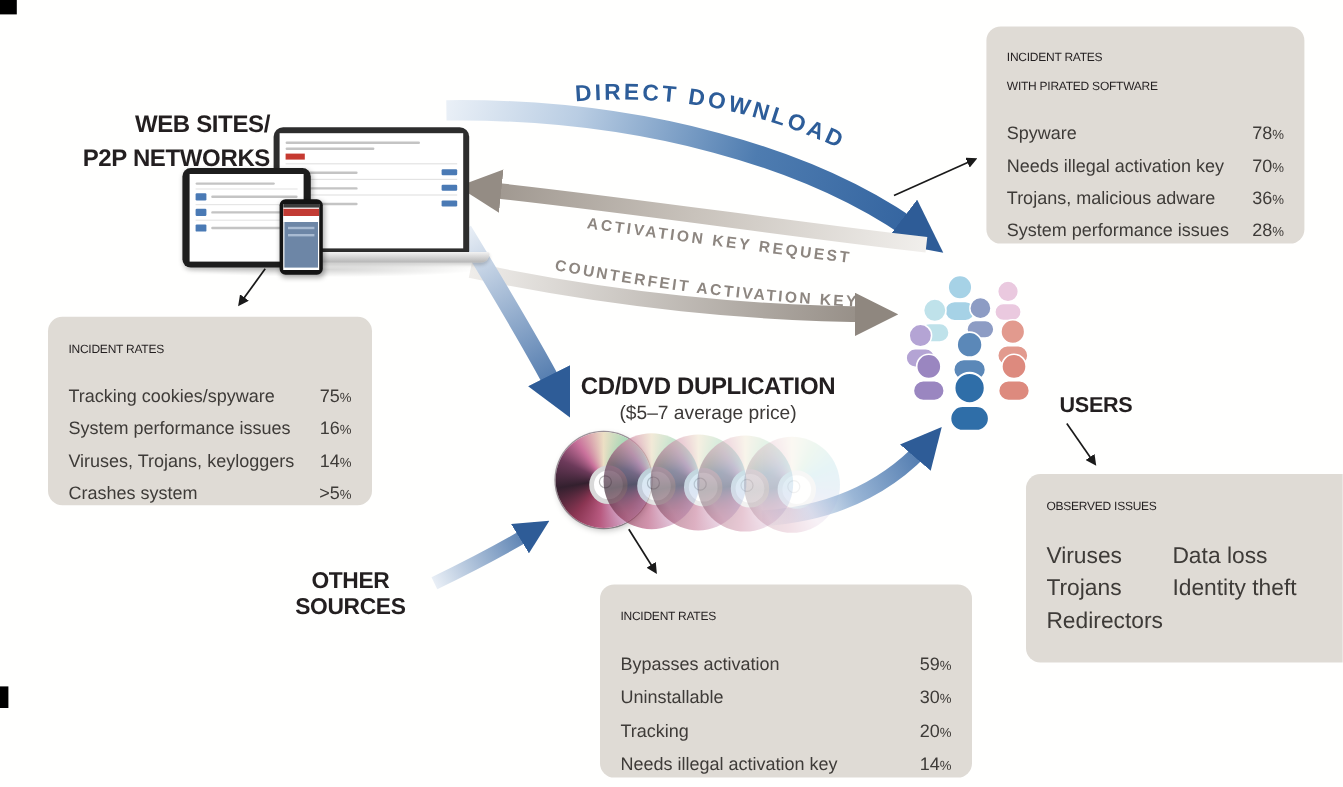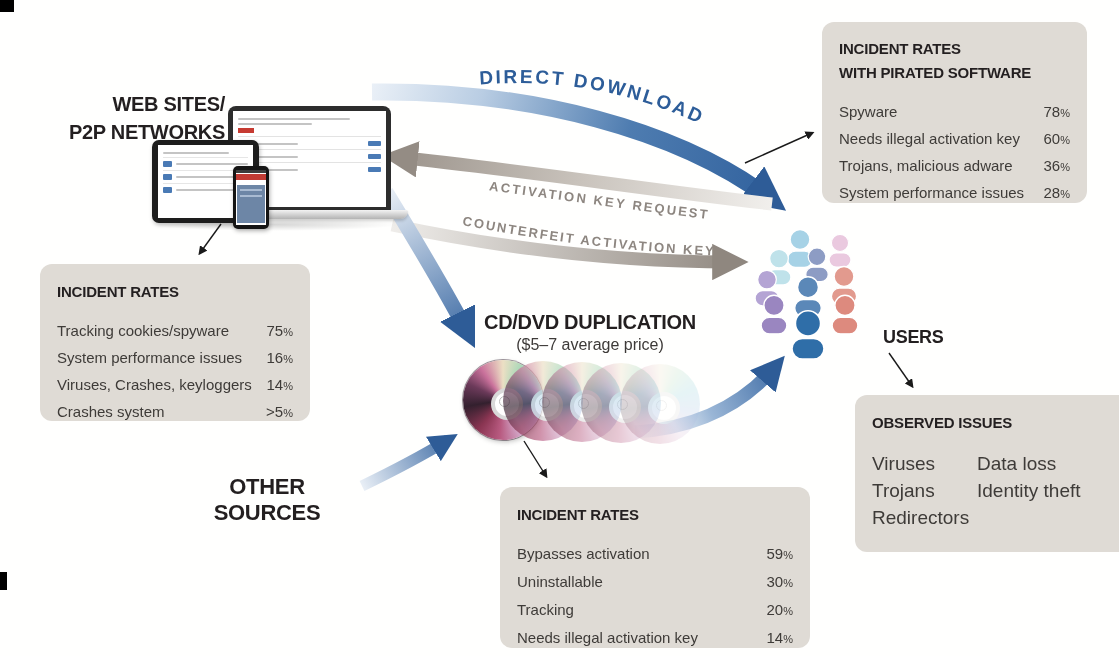--- a/index.html
+++ b/index.html
@@ -3,21 +3,21 @@
 <meta charset="utf-8">
 <style>
   html,body{margin:0;padding:0;background:#fff;}
   .canvas{position:relative;width:1119px;height:656px;background:#fffffe;overflow:hidden;
           font-family:"Liberation Sans",sans-serif;color:var(--ink,#231f20);}
   .layer{position:absolute;left:0;top:0;z-index:1;}
   .abs{position:absolute;}
 
   
   .box{position:absolute;background:var(--box-bg,#dfdbd5);border-radius:12px;padding:16px 17px;z-index:2;}
-  .box-title{font-size:15px;font-weight:700;letter-spacing:-0.2px;color:var(--ink,#231f20);
+  .box-title{font-size:10px;font-weight:400;letter-spacing:-0.2px;color:var(--ink,#231f20);
              line-height:24px;font-stretch:condensed;}
   .box-title.mb{margin-bottom:9px;}
   .rows{margin-top:18px;}
   .row{display:flex;align-items:baseline;height:27px;font-size:15px;color:var(--body-text,#3e3b38);}
   .row .lbl{flex:1;}
   .row .val{white-space:nowrap;}
   .pct{font-size:11px;}
   .orow{display:grid;grid-template-columns:105px auto;height:27px;font-size:19px;color:var(--body-text,#3e3b38);}
 
   
@@ -242,56 +242,56 @@
     <div class="disc abs" style="left:581px;top:363px;opacity:.33;"></div>
     <div class="disc abs" style="left:620px;top:364px;opacity:.19;"></div>
   </div>
 
   <div class="biglabel" style="left:40px;top:90px;width:185px;text-align:right;font-size:20px;line-height:28px;">
     <div>WEB SITES/</div>
     <div>P2P NETWORKS</div>
   </div>
   <div class="biglabel" style="left:440px;top:311px;width:300px;text-align:center;font-size:20px;">CD/DVD DUPLICATION</div>
   <div class="abs" style="left:440px;top:336px;width:300px;text-align:center;font-size:16px;color:#3d3a38;z-index:2;">($5–7 average price)</div>
-  <div class="biglabel" style="left:187px;top:474px;width:160px;text-align:center;font-size:22px;">OTHER SOURCES</div>
+  <div class="biglabel" style="left:212px;top:474px;width:160px;text-align:center;font-size:19px;">OTHER SOURCES</div>
   <div class="biglabel" style="left:883px;top:327px;font-size:18px;">USERS</div>
 
   <div class="box" style="left:40px;top:264px;width:270px;height:157px;box-sizing:border-box;">
     <div class="box-title mb">INCIDENT RATES</div>
     <div class="rows">
       <div class="row">
           <span class="lbl">Tracking cookies/spyware</span>
           <span class="val"><span>75</span><span class="pct">%</span></span>
         </div>
       <div class="row">
           <span class="lbl">System performance issues</span>
           <span class="val"><span>16</span><span class="pct">%</span></span>
         </div>
       <div class="row">
-          <span class="lbl">Viruses, Crashes, keyloggers</span>
+          <span class="lbl">Viruses, Trojans, keyloggers</span>
           <span class="val"><span>14</span><span class="pct">%</span></span>
         </div>
       <div class="row">
           <span class="lbl">Crashes system</span>
           <span class="val"><span>&gt;5</span><span class="pct">%</span></span>
         </div>
     </div>
   </div>
 
   <div class="box" style="left:822px;top:22px;width:265px;height:181px;box-sizing:border-box;padding-top:15px;">
     <div class="box-title">INCIDENT RATES</div>
     <div class="box-title mb">WITH PIRATED SOFTWARE</div>
     <div class="rows">
       <div class="row">
           <span class="lbl">Spyware</span>
           <span class="val"><span>78</span><span class="pct">%</span></span>
         </div>
       <div class="row">
           <span class="lbl">Needs illegal activation key</span>
-          <span class="val"><span>60</span><span class="pct">%</span></span>
+          <span class="val"><span>70</span><span class="pct">%</span></span>
         </div>
       <div class="row">
           <span class="lbl">Trojans, malicious adware</span>
           <span class="val"><span>36</span><span class="pct">%</span></span>
         </div>
       <div class="row">
           <span class="lbl">System performance issues</span>
           <span class="val"><span>28</span><span class="pct">%</span></span>
         </div>
     </div>

